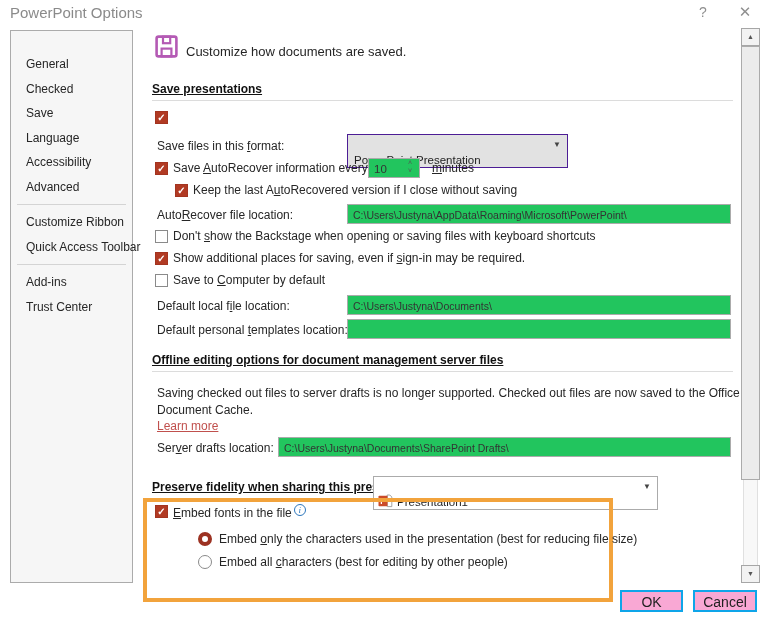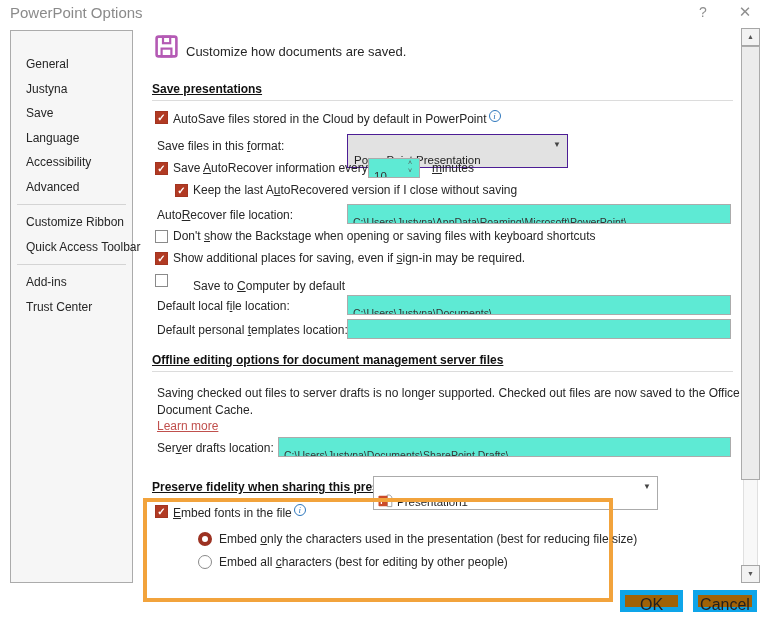--- a/index.html
+++ b/index.html
@@ -13,50 +13,50 @@
   
   #sidebar { left:10px; top:30px; width:123px; height:553px; background:#f6f6f6; border:1px solid #ababab; padding-top:21px; }
   .nav-item { height:24.5px; line-height:24.5px; padding-left:15px; font-size:12px; color:#262626; cursor:default; white-space:nowrap; }
   .nav-divider { height:1px; background:#d4d4d4; margin:5px 6px; }
   
   .cb { display:inline-block; width:13px; height:13px; border:1px solid #8a8a8a; background:#fff; vertical-align:middle; }
   .cb.on { background:#b13a23; border-color:#a33420; }
   .cb.on::after { content:"✓"; display:block; color:#fff; font-size:10px; line-height:12px; text-align:center; font-weight:bold; }
   .radio { display:inline-block; width:14px; height:14px; border:1px solid #8a8a8a; border-radius:50%; background:#fff; }
   .radio.on { border:4.5px solid #9c3222; }
-  .field { background:#5eead4; border:1px solid #ababab; font-size:10.5px; color:#333; line-height:18px; padding:8px 5px; white-space:nowrap; overflow:hidden; }
+  .field { background:#22c55e; border:1px solid #ababab; font-size:10.5px; color:#333; line-height:18px; padding:1px 5px; white-space:nowrap; overflow:hidden; }
   .dropdown { border:1px solid #4c1d95; background:#e2e2e2; font-size:11.5px; color:#1f1f1f; line-height:18px; padding:16px 6px; white-space:nowrap; }
   .dropdown.white { background:#fff; border-color:#ababab; }
   .dd-arrow { position:absolute; right:6px; top:1px; font-size:8px; color:#444; line-height:18px; }
   .info { display:inline-block; width:12px; height:12px; border:1px solid #2e77bc; border-radius:50%; color:#2e77bc; font-size:9px; line-height:11px; text-align:center; vertical-align:4px; margin-left:2px; font-style:italic; font-family:"Liberation Serif", serif; }
   .info::before { content:"i"; }
   .hr { height:1px; background:#dcdcdc; }
   .link { font-size:12px; color:#c0504d; text-decoration:underline; white-space:nowrap; }
-  .btn { position:absolute; height:22px; background:#a16207; border:5px solid #0ea5e9; font-size:16px; color:#1f1f1f; text-align:center; line-height:20px; }
+  .btn { position:absolute; height:22px; background:#f9a8d4; border:2px solid #0ea5e9; font-size:14px; color:#1f1f1f; text-align:center; line-height:20px; }
   .spin-arrows { position:absolute; right:3px; top:0; width:12px; height:18px; font-size:7px; color:#555; text-align:center; line-height:8px; }
   u { text-decoration:underline; }
   
   #scrollbar { left:741px; top:28px; width:19px; height:555px; }
   .sb-btn { position:absolute; left:0; width:19px; height:18px; background:#f2f2f2; border:1px solid #a6a6a6; text-align:center; font-size:7px; color:#555; line-height:16px; }
   .sb-track { position:absolute; left:2px; top:18px; width:15px; height:519px; background:#f8f8f8; border-left:1px solid #e0e0e0; border-right:1px solid #e0e0e0; }
   .sb-thumb { position:absolute; left:0; top:18px; width:19px; height:434px; background:#ececec; border:1px solid #ababab; }
   #highlight-box { left:143px; top:498px; width:470px; height:104px; border:4px solid #f2a33c; }
 </style>
 </head>
 <body>
 
 <div id="dialog">
 
   <div class="abs titlebar-text" style="left:10px; top:4px;">PowerPoint Options</div>
   <div class="abs winicon" style="left:692px; top:2px; font-size:14px;">?</div>
   <div class="abs winicon" style="left:734px; top:2px;">✕</div>
 
   <div id="sidebar" class="abs">
     <div class="nav-item">General</div>
-    <div class="nav-item">Justyna</div>
+    <div class="nav-item">Checked</div>
     <div class="nav-item on">Save</div>
     <div class="nav-item">Language</div>
     <div class="nav-item">Accessibility</div>
     <div class="nav-item">Advanced</div>
     <div class="nav-divider"></div>
     <div class="nav-item">Customize Ribbon</div>
     <div class="nav-item">Quick Access Toolbar</div>
     <div class="nav-divider"></div>
     <div class="nav-item">Add-ins</div>
     <div class="nav-item">Trust Center</div>
@@ -68,21 +68,20 @@
       <rect x="8" y="1.6" width="7.2" height="6.6" fill="none" stroke="#b45ab4" stroke-width="2.2"></rect>
       <rect x="6.6" y="13.6" width="9.8" height="7.8" fill="none" stroke="#b45ab4" stroke-width="2.2"></rect>
     </svg>
   </div>
   <div class="abs lbl" style="left:186px; top:44px; font-size:13px;">Customize how documents are saved.</div>
 
   <div class="abs lbl bold" style="left:152px; top:82px;">Save presentations</div>
   <div class="abs hr" style="left:152px; top:100px; width:581px;"></div>
 
   <div class="abs cb on" style="left:155px; top:111px;"></div>
-  <div class="abs lbl" style="left:173px; top:110px;"><span>AutoSave files stored in the Cloud by default in PowerPoint</span><span class="info"></span></div>
 
   <div class="abs lbl" style="left:157px; top:139px;">Save files in this <u>f</u>ormat:</div>
   <div class="abs dropdown" style="left:347px; top:134px; width:221px; height:20px;">
     <span>PowerPoint Presentation</span>
     <span class="dd-arrow">▼</span>
   </div>
 
   <div class="abs cb on" style="left:155px; top:162px;"></div>
   <div class="abs lbl" style="left:173px; top:161px;">Save <u>A</u>utoRecover information every</div>
   <div class="abs field" style="left:368px; top:158px; width:52px; height:20px; font-size:11.5px;">
@@ -97,21 +96,21 @@
   <div class="abs lbl" style="left:157px; top:208px;">Auto<u>R</u>ecover file location:</div>
   <div class="abs field" style="left:347px; top:204px; width:384px; height:20px;">C:\Users\Justyna\AppData\Roaming\Microsoft\PowerPoint\</div>
 
   <div class="abs cb" style="left:155px; top:230px;"></div>
   <div class="abs lbl" style="left:173px; top:229px;">Don't <u>s</u>how the Backstage when opening or saving files with keyboard shortcuts</div>
 
   <div class="abs cb on" style="left:155px; top:252px;"></div>
   <div class="abs lbl" style="left:173px; top:251px;">Show additional places for saving, even if <u>s</u>ign-in may be required.</div>
 
   <div class="abs cb" style="left:155px; top:274px;"></div>
-  <div class="abs lbl" style="left:173px; top:279px;margin-left:20px;">Save to <u>C</u>omputer by default</div>
+  <div class="abs lbl" style="left:173px; top:273px;">Save to <u>C</u>omputer by default</div>
 
   <div class="abs lbl" style="left:157px; top:299px;">Default local f<u>i</u>le location:</div>
   <div class="abs field" style="left:347px; top:295px; width:384px; height:20px;">C:\Users\Justyna\Documents\</div>
 
   <div class="abs lbl" style="left:157px; top:323px;">Default personal <u>t</u>emplates location:</div>
   <div class="abs field" style="left:347px; top:319px; width:384px; height:20px;"></div>
 
   <div class="abs lbl bold" style="left:152px; top:353px;">Offline editing options for document management server files</div>
   <div class="abs hr" style="left:152px; top:371px; width:581px;"></div>
 

